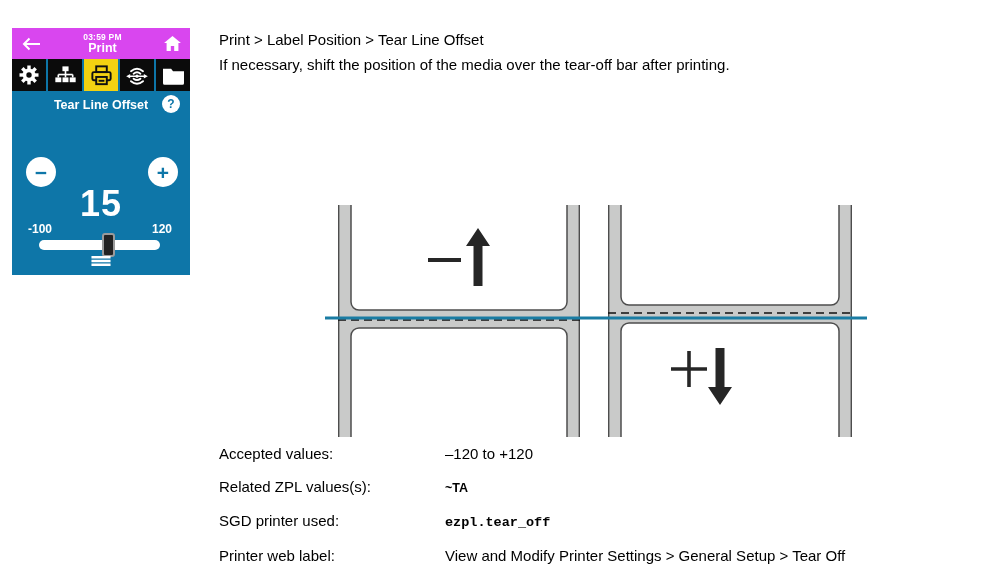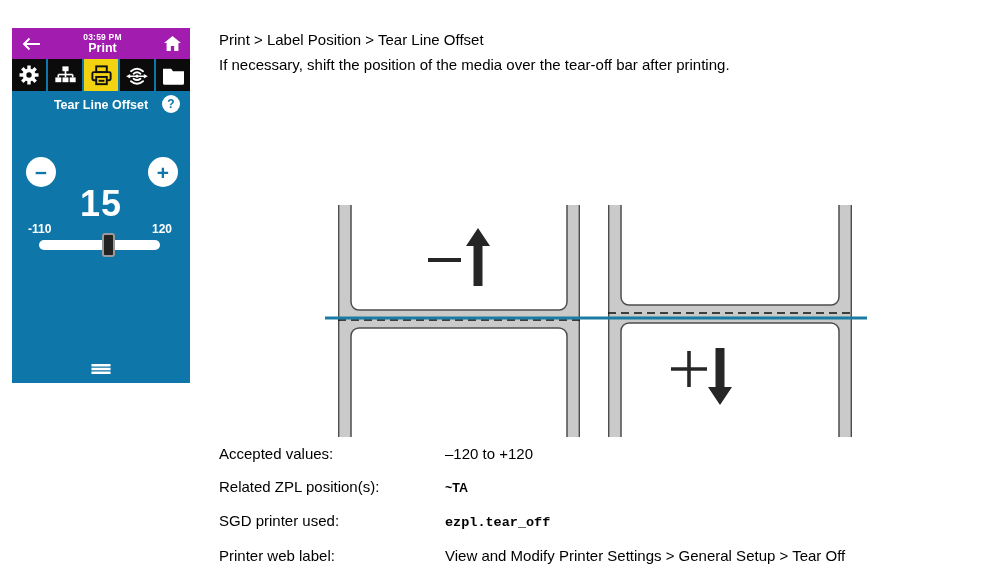--- a/index.html
+++ b/index.html
@@ -1,32 +1,32 @@
 <!DOCTYPE html>
 <html><head>
 <meta charset="utf-8">
 <style>
   html,body{margin:0;padding:0;background:#fff;}
   .page{position:relative;width:983px;height:583px;background:#ffffff;
         font-family:"Liberation Sans",sans-serif;color:#000;overflow:hidden;}
 
   
   .device{position:absolute;left:12px;top:28px;width:178px;height:319px;}
-  .dev-header{height:31px;background:#a21caf;display:flex;align-items:center;
+  .dev-header{height:31px;background:#d946ef;display:flex;align-items:center;
               justify-content:space-between;padding:0 9px;box-sizing:border-box;}
   .dev-title-wrap{text-align:center;color:#fff;line-height:1;}
   .dev-time{display:block;font-size:8.5px;font-weight:bold;letter-spacing:.2px;}
   .dev-screen-name{display:block;font-size:12.5px;font-weight:bold;margin-top:1px;}
   .icon-btn{display:flex;align-items:center;justify-content:center;cursor:pointer;}
 
   .dev-toolbar{height:32px;background:#0e76a8;display:flex;gap:2px;}
   .tool-cell{flex:1;background:#0b0b0b;display:flex;align-items:center;justify-content:center;}
   .tool-cell.active{background:#f3d211;}
 
-  .dev-body{height:292px;background:#0e76a8;position:relative;}
+  .dev-body{height:184px;background:#0e76a8;position:relative;}
   .screen-title{position:absolute;top:7px;left:0;right:0;text-align:center;
                 color:#fff;font-weight:bold;font-size:12.5px;}
   .help-btn{position:absolute;top:4px;right:10px;width:18px;height:18px;border-radius:50%;
             background:#fff;color:#0e76a8;font-weight:bold;font-size:12px;
             display:flex;align-items:center;justify-content:center;}
   .stepper{position:absolute;top:66px;width:30px;height:30px;border-radius:50%;background:#fff;
            color:#0e76a8;font-size:21px;font-weight:bold;display:flex;align-items:center;
            justify-content:center;line-height:1;}
   .stepper.minus{left:14px;}
   .stepper.plus{right:12px;}
@@ -138,21 +138,21 @@
     </div>
 
     <div class="dev-body">
       <div class="screen-title">Tear Line Offset</div>
       <div class="help-btn">?</div>
 
       <div class="stepper minus">−</div>
       <div class="value-display">15</div>
       <div class="stepper plus">+</div>
 
-      <div class="slider-label min">-110</div>
+      <div class="slider-label min">-100</div>
       <div class="slider-label max">120</div>
       <div class="slider-track"></div>
       <div class="slider-handle"></div>
 
       <div class="menu-btn icon-btn">
         <svg width="21" height="12" viewBox="0 0 22 12" stroke="#fff" stroke-width="2.6">
           <line x1="1" y1="2" x2="21" y2="2"></line>
             <line x1="1" y1="6" x2="21" y2="6"></line>
             <line x1="1" y1="10" x2="21" y2="10"></line>
         </svg>
@@ -202,21 +202,21 @@
       <path d="M390.5 150 L399.5 150 L399.5 189 L407 189 L395 207 L383 189 L390.5 189 Z" fill="#262626"></path>
     </svg>
   </div>
 
   <div class="details">
     <div class="detail-row">
       <span class="detail-label">Accepted values:</span>
       <span class="detail-value">–120 to +120</span>
     </div>
     <div class="detail-row">
-      <span class="detail-label">Related ZPL position(s):</span>
+      <span class="detail-label">Related ZPL values(s):</span>
       <span class="detail-value mono-sm">~TA</span>
     </div>
     <div class="detail-row">
       <span class="detail-label">SGD printer used:</span>
       <span class="detail-value mono">ezpl.tear_off</span>
     </div>
     <div class="detail-row">
       <span class="detail-label">Printer web label:</span>
       <span class="detail-value">View and Modify Printer Settings &gt; General Setup &gt; Tear Off</span>
     </div>

